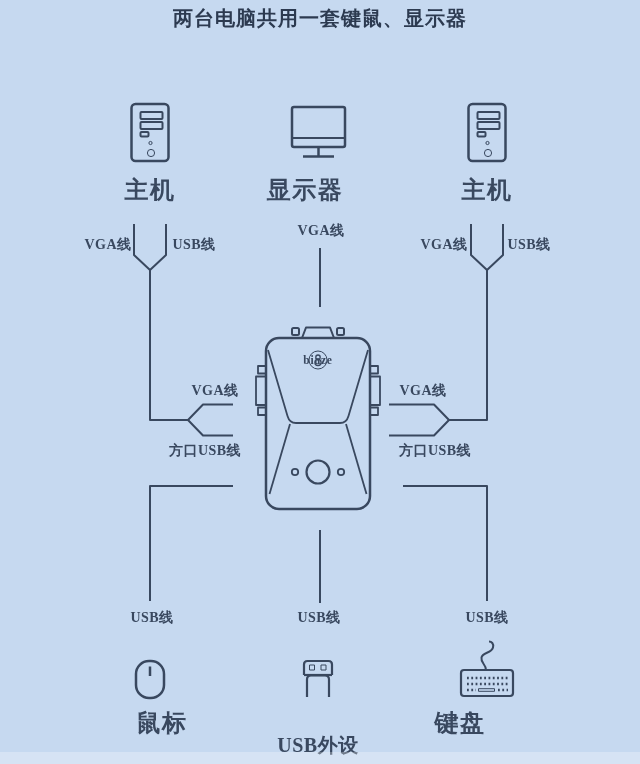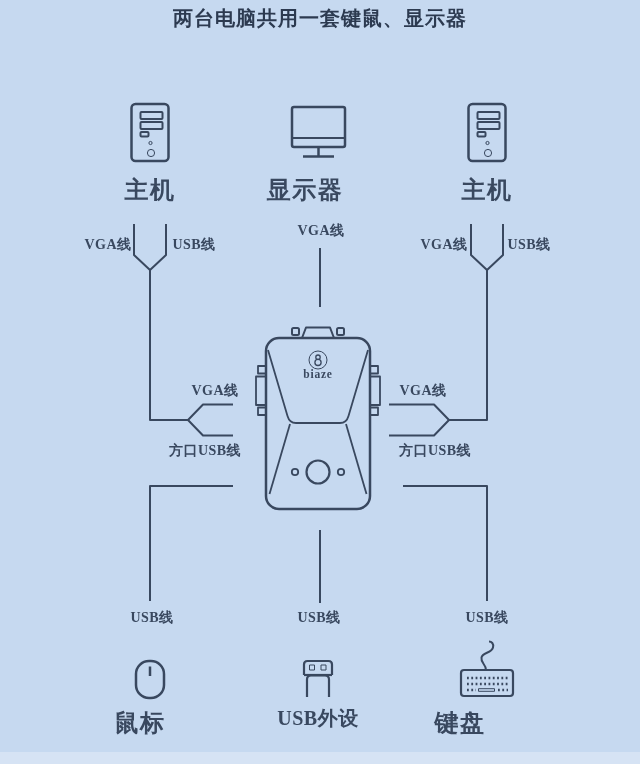--- a/index.html
+++ b/index.html
@@ -13,21 +13,21 @@
     position:absolute; top:5px; left:0; width:100%;
     text-align:center; font-size:20px; font-weight:700;
     letter-spacing:1px; color: var(--text, #2c3a50);
   }
   .lbl {
     position:absolute; transform:translateX(-50%);
     color: var(--line, #39485f); white-space:nowrap; line-height:1;
   }
   .cable-lbl { font-size:14px; font-weight:600; letter-spacing:0.5px; }
   .node-lbl  { font-size:24px;  font-weight:700; letter-spacing:1.5px; }
-  .big-lbl   { font-size:20px;  font-weight:700; letter-spacing:0.5px; }
+  .big-lbl   { font-size:20px;  font-weight:700; letter-spacing:0.5px;margin-top:27px; }
   .brand-lbl { font-size:11.5px; font-weight:700; letter-spacing:0.8px; }
   .art { position:absolute; top:0; left:0; color: var(--line, #39485f); }
   .art * { fill:none; stroke:currentColor; }
   .bottom-strip {
     position:absolute; left:0; top:752px; width:640px; height:12px;
     background:rgba(255,255,255,0.28);
   }
 </style>
 </head>
 <body>
@@ -137,25 +137,25 @@
       <line x1="467" y1="684" x2="508" y2="684" stroke-width="2.6" stroke-dasharray="1.8 2.5"></line>
       <line x1="467" y1="690" x2="476" y2="690" stroke-width="2.6" stroke-dasharray="1.8 2.5"></line>
       <rect x="478.5" y="688.7" width="16" height="2.6" fill="currentColor" stroke="none"></rect>
       <line x1="498" y1="690" x2="508" y2="690" stroke-width="2.6" stroke-dasharray="1.8 2.5"></line>
     </g>
   </svg>
 
   <div class="lbl node-lbl" style="left:150px; top:178px;">主机</div>
   <div class="lbl node-lbl" style="left:305px; top:178px;">显示器</div>
   <div class="lbl node-lbl" style="left:487px; top:178px;">主机</div>
-  <div class="lbl node-lbl" style="left:140px; top:711px;">鼠标</div>
+  <div class="lbl node-lbl" style="left:162px; top:711px;">鼠标</div>
   <div class="lbl big-lbl" style="left:318px; top:708px;">USB外设</div>
   <div class="lbl node-lbl" style="left:460px; top:711px;">键盘</div>
 
-  <div class="lbl brand-lbl" style="left:318px; top:369px;">biaze</div>
+  <div class="lbl brand-lbl" style="left:318px; top:355px;">biaze</div>
 
   <div class="lbl cable-lbl" style="left:108px; top:238px;">VGA线</div>
   <div class="lbl cable-lbl" style="left:194px; top:238px;">USB线</div>
   <div class="lbl cable-lbl" style="left:321px; top:224px;">VGA线</div>
   <div class="lbl cable-lbl" style="left:444px; top:238px;">VGA线</div>
   <div class="lbl cable-lbl" style="left:529px; top:238px;">USB线</div>
   <div class="lbl cable-lbl" style="left:215px; top:384px;">VGA线</div>
   <div class="lbl cable-lbl" style="left:423px; top:384px;">VGA线</div>
   <div class="lbl cable-lbl" style="left:205px; top:444px;">方口USB线</div>
   <div class="lbl cable-lbl" style="left:435px; top:444px;">方口USB线</div>

